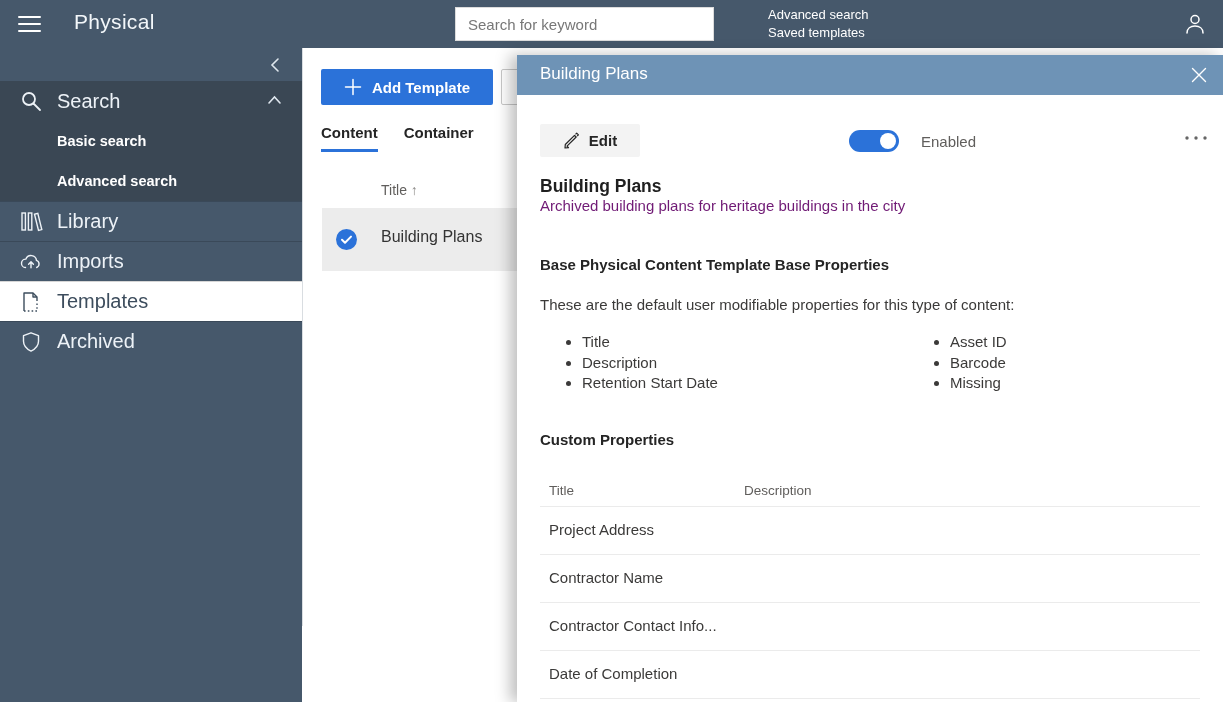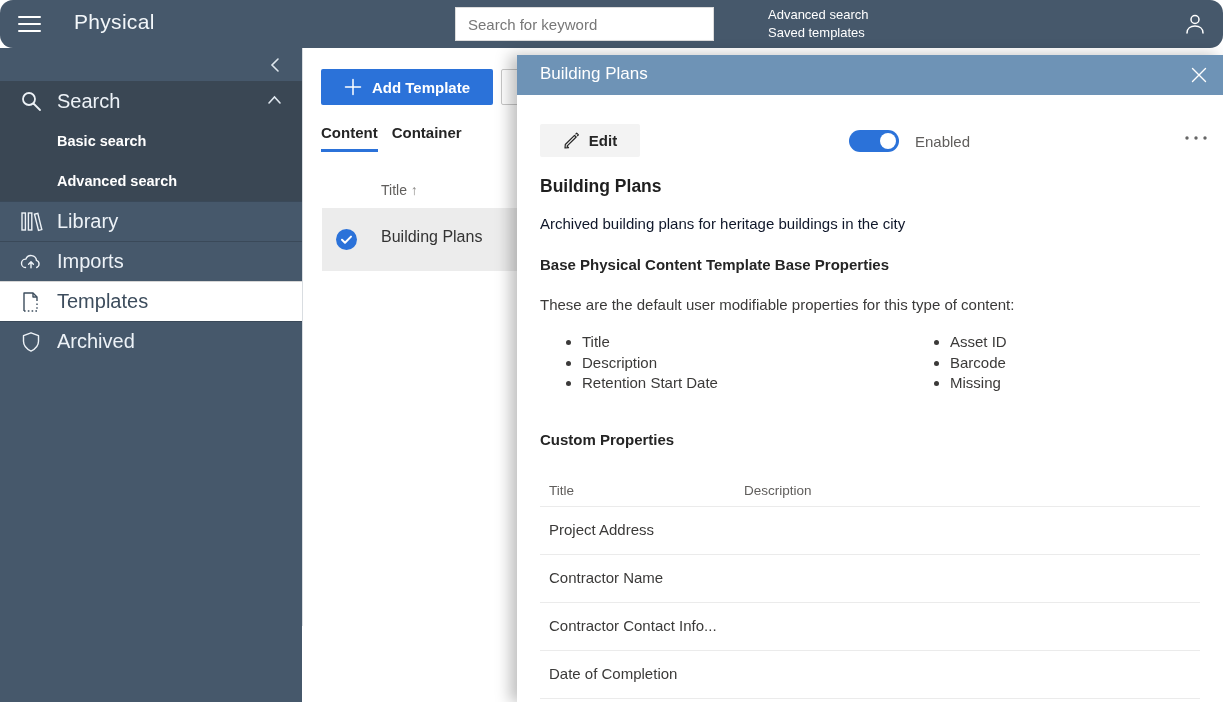--- a/index.html
+++ b/index.html
@@ -1,21 +1,21 @@
 <!DOCTYPE html>
 <html><head>
 <meta charset="utf-8">
 <style>
   * { margin:0; padding:0; box-sizing:border-box; }
   html,body { width:1223px; height:702px; overflow:hidden;
     font-family:"Liberation Sans","DejaVu Sans",sans-serif; background:#fff; }
 
   
   .topbar { position:absolute; top:0; left:0; width:1223px; height:48px;
-    background:#46586b; z-index:30;border-radius:13px; }
+    background:#46586b; z-index:30; }
   .hamburger { position:absolute; left:18px; top:15px; width:24px; height:18px;
     cursor:pointer; }
   .app-title { position:absolute; left:74px; top:10px; font-size:21px;
     font-weight:400; color:#f3f7fa; letter-spacing:.3px; }
   .topbar-search { position:absolute; left:455px; top:7px; width:259px; height:34px;
     border:1px solid #dcdcdc; background:#fff; font-size:15px; color:#333;
     padding:0 12px; outline:none; font-family:inherit; }
   .topbar-search::placeholder { color:#777; }
   .topbar-links { position:absolute; left:768px; top:6px; color:#fff;
     font-size:13px; line-height:17.5px; }
@@ -47,21 +47,21 @@
   
   .list-panel { position:absolute; top:48px; left:302px; width:420px;
     height:578px; background:#fff; z-index:10;
     border-left:1px solid #d9dde1; }
   .add-btn { position:absolute; left:18px; top:21px; width:172px; height:36px;
     background:#2b72d9; border:none; border-radius:2px; color:#fff;
     font-size:15px; font-weight:700; cursor:pointer; display:flex;
     align-items:center; justify-content:center; gap:10px; font-family:inherit; }
   .ghost-btn { position:absolute; left:198px; top:21px; width:60px; height:36px;
     background:#fff; border:1px solid #c8c8c8; border-radius:2px; cursor:pointer; }
-  .tabs { position:absolute; left:18px; top:76px; display:flex; gap:14px; }
+  .tabs { position:absolute; left:18px; top:76px; display:flex; gap:26px; }
   .tab { font-size:15px; font-weight:700; color:#252525; padding-bottom:8px;
     cursor:pointer; border-bottom:3px solid transparent; }
   .tab.active { border-bottom-color:#2b72d9; }
   .col-header { position:absolute; left:78px; top:134px; font-size:14px;
     color:#605e5c; cursor:pointer; }
   .list-row { position:absolute; left:19px; top:160px; width:401px; height:63px;
     background:#ececec; cursor:pointer; }
   .row-check { position:absolute; left:14px; top:21px; width:21px; height:21px;
     cursor:pointer; }
   .row-title { position:absolute; left:59px; top:20px; font-size:16px;
@@ -76,33 +76,33 @@
     color:#fff; font-weight:400; }
   .close-btn { position:absolute; right:16px; top:12px; width:16px; height:16px;
     cursor:pointer; }
 
   .edit-btn { position:absolute; left:23px; top:69px; width:100px; height:33px;
     background:#f3f3f3; border:none; border-radius:2px; cursor:pointer;
     display:flex; align-items:center; justify-content:center; gap:9px;
     font-family:inherit; }
   .edit-btn .lbl { font-size:15px; font-weight:700; color:#252525; }
   .toggle-wrap { position:absolute; left:332px; top:75px; display:flex;
-    align-items:center; gap:16px; }
+    align-items:center; gap:22px; }
   .toggle { position:relative; width:50px; height:22px; background:#2b72d9;
     border-radius:11px; cursor:pointer; }
   .toggle .knob { position:absolute; right:3px; top:3px; width:16px; height:16px;
     background:#fff; border-radius:50%; }
   .toggle-label { font-size:15px; color:#605e5c; }
   .more-btn { position:absolute; right:14px; top:78px; width:26px; height:10px;
     cursor:pointer; }
 
   .d-heading { position:absolute; left:23px; top:121px; font-size:17.5px;
     font-weight:700; color:#1f1f1f; }
-  .d-desc { position:absolute; left:23px; top:160px; font-size:15px;
-    color:#0f172a; }
+  .d-desc { position:absolute; left:23px; top:142px; font-size:15px;
+    color:#701a75; }
   .base-heading { position:absolute; left:23px; top:201px; font-size:15px;
     font-weight:700; color:#252525; }
   .base-intro { position:absolute; left:23px; top:241px; font-size:15px;
     color:#3b3a39; }
   .bullets { position:absolute; left:23px; top:277px; display:flex; }
   .bullets ul { list-style:disc outside; padding-left:42px; margin:0; }
   .bullets ul:first-child { width:368px; }
   .bullets li { font-size:15px; line-height:20.5px; color:#3b3a39; }
 
   .custom-heading { position:absolute; left:23px; top:376px; font-size:15px;

